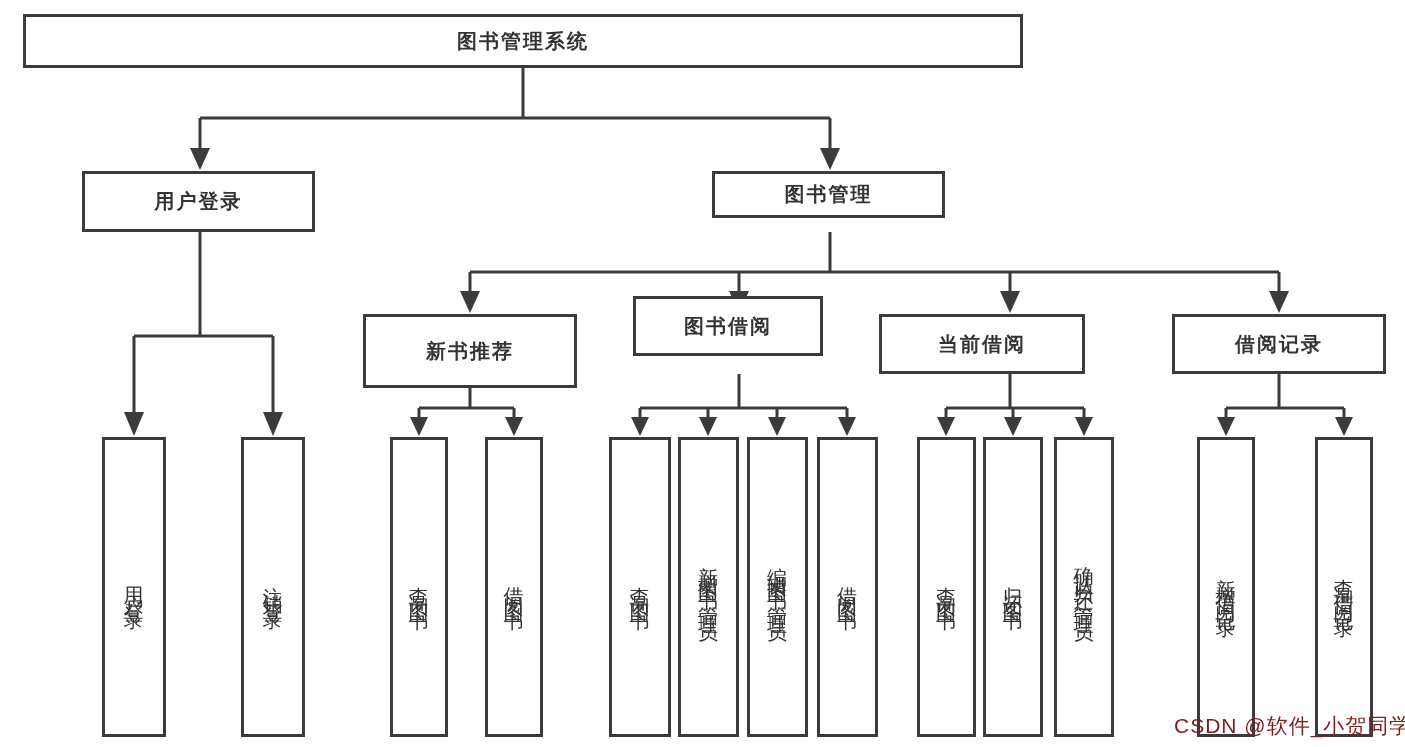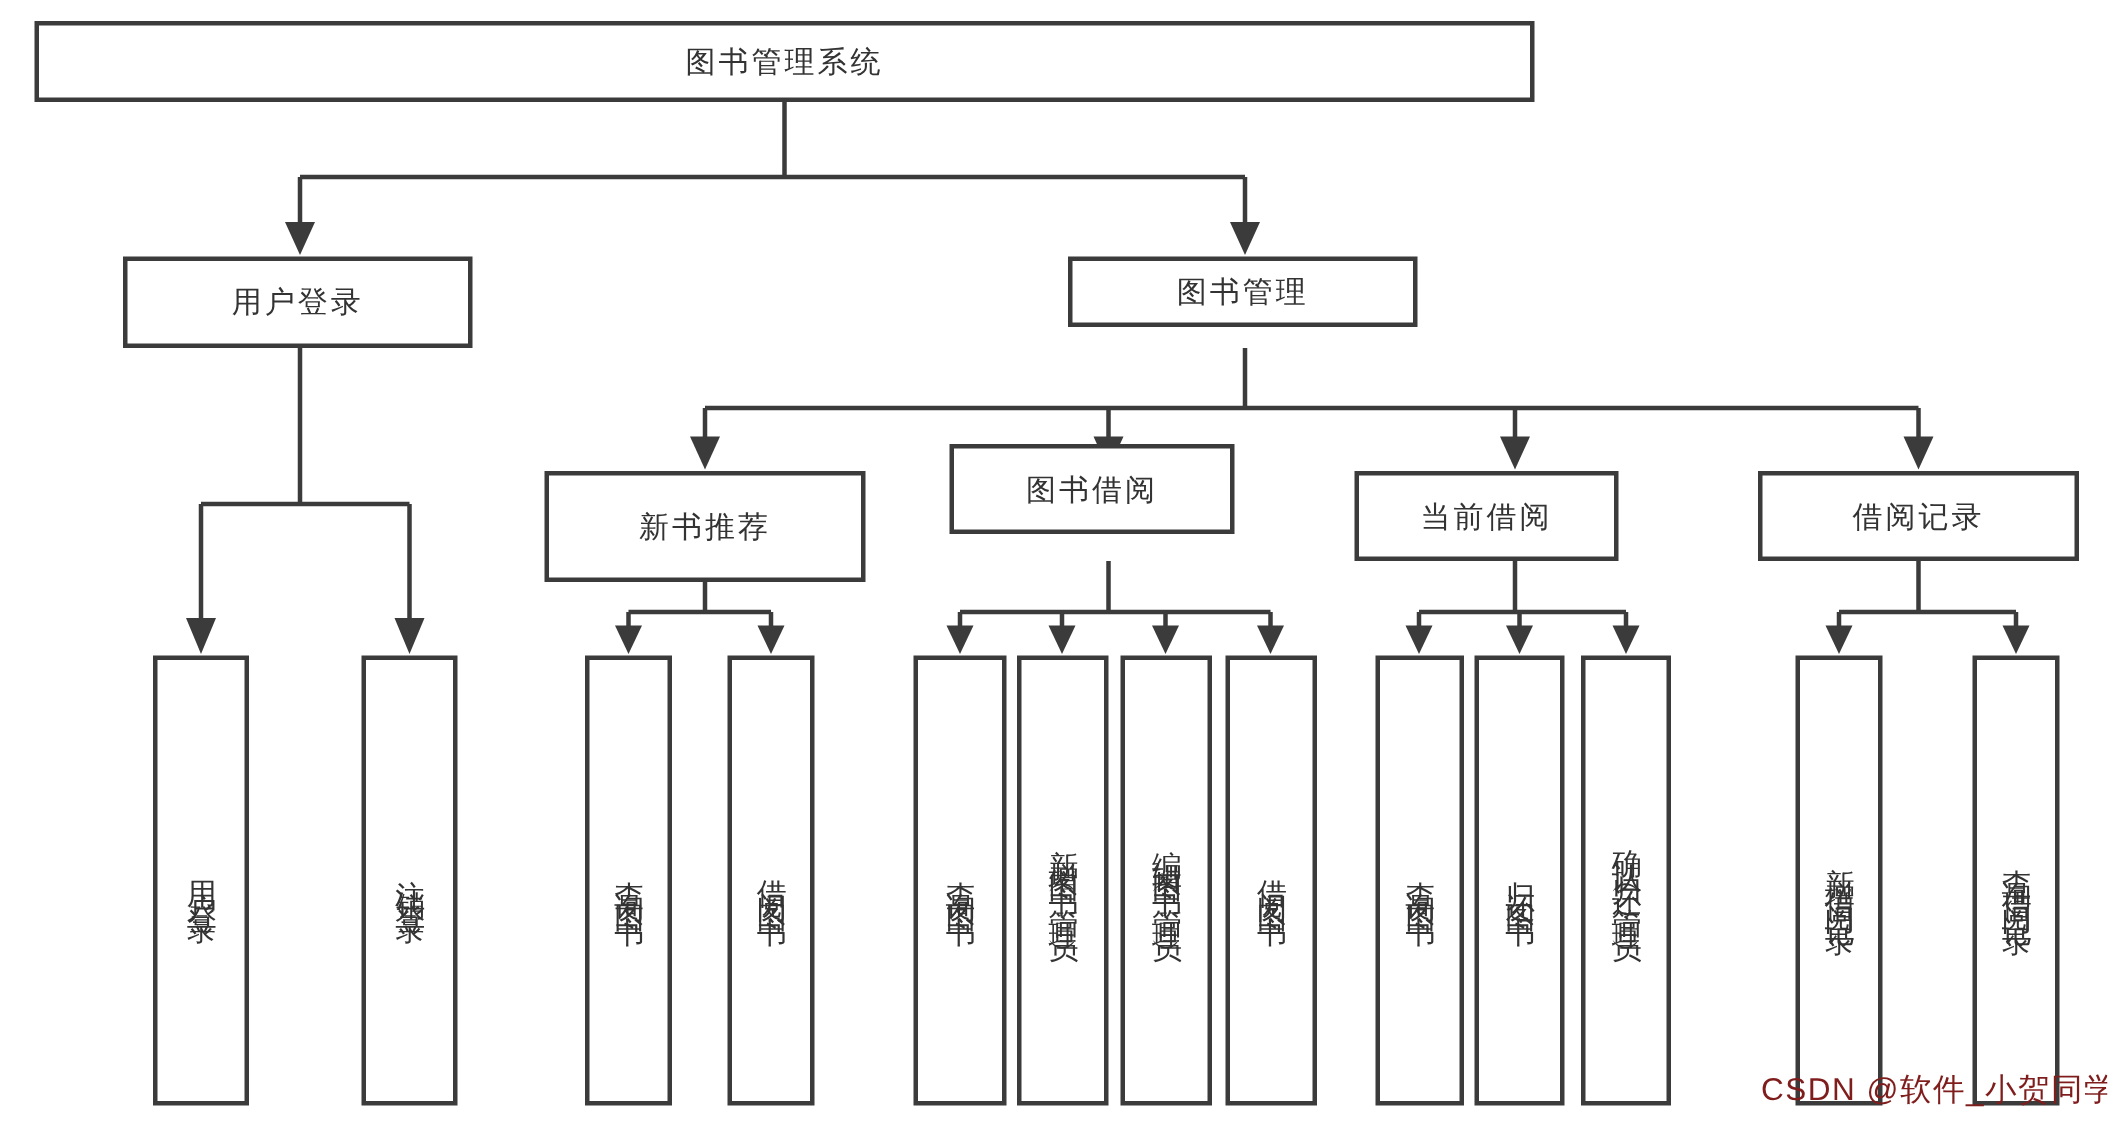--- a/index.html
+++ b/index.html
@@ -16,21 +16,21 @@
     box-sizing:border-box;
     border:3px solid #3b3b3b;
     background:#ffffff;
     display:flex;
     align-items:center;
     justify-content:center;
     color:#333333;
     font-size:20px;
     z-index:2;
   }
-  .node.h span { white-space:nowrap; letter-spacing:2px; }
+  .node.h span { white-space:nowrap; letter-spacing:2px;font-weight:bold; }
   .node.v span {
     writing-mode:vertical-rl;
     text-orientation:mixed;
     letter-spacing:8px;
     line-height:1;
     white-space:nowrap;
   }
   .watermark {
     position:absolute;
     left:1160px; top:712px;
@@ -89,21 +89,21 @@
   <div class="node h" style="left:712px; top:171px; width:233px; height:47px">
     <span>图书管理</span>
   </div>
 
   <div class="node h" style="left:363px; top:314px; width:214px; height:74px">
     <span>新书推荐</span>
   </div>
   <div class="node h" style="left:633px; top:296px; width:190px; height:60px">
     <span>图书借阅</span>
   </div>
-  <div class="node h" style="left:903px; top:314px; width:176px; height:60px">
+  <div class="node h" style="left:879px; top:314px; width:206px; height:60px">
     <span>当前借阅</span>
   </div>
   <div class="node h" style="left:1172px; top:314px; width:214px; height:60px">
     <span>借阅记录</span>
   </div>
 
   <div class="node v" style="left:102px; top:437px; width:64px; height:300px">
     <span>用户登录</span>
   </div>
   <div class="node v" style="left:241px; top:437px; width:64px; height:300px">

